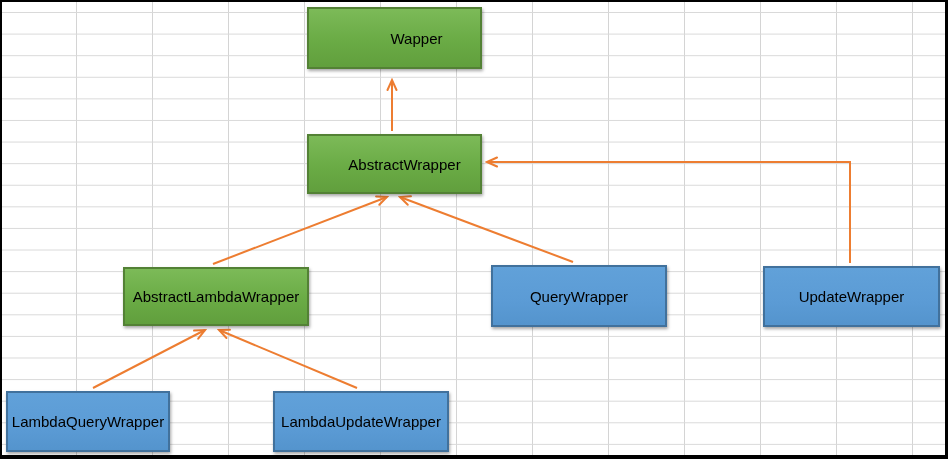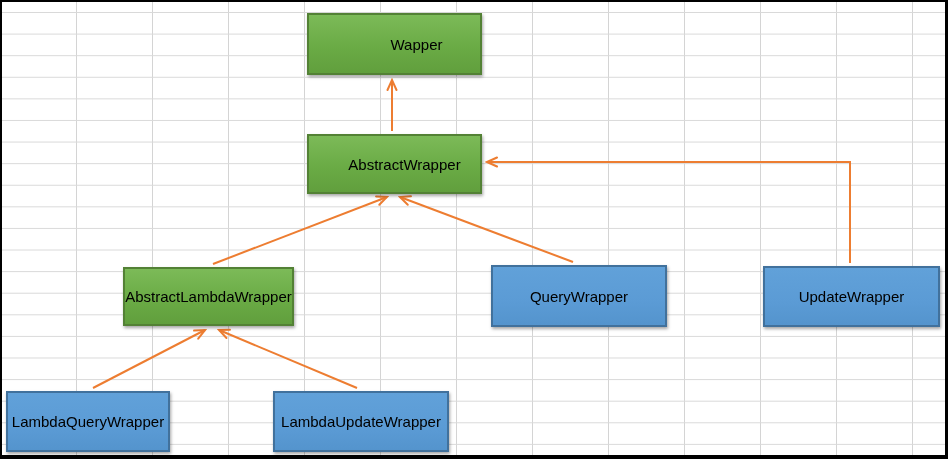--- a/index.html
+++ b/index.html
@@ -46,23 +46,23 @@
   }
   .node.green {
     background: linear-gradient(180deg, #7cba58 0%, #6aab45 55%, #619f3d 100%);
     border: 2px solid #538135;
   }
   .node.blue {
     background: linear-gradient(180deg, #61a1d9 0%, #5b9bd5 60%, #5494cd 100%);
     border: 2px solid #41719c;
   }
   .node .label { display: inline-block; }
-  #node-wapper                 { left: 305px; top: 11px;  width: 175px; height: 62px; padding-left: 44px; }
+  #node-wapper                 { left: 305px; top: 5px;  width: 175px; height: 62px; padding-left: 44px; }
   #node-abstract-wrapper       { left: 305px; top: 132px; width: 175px; height: 60px; padding-left: 20px; }
-  #node-abstract-lambda-wrapper{ left: 121px; top: 265px; width: 171px; height: 59px; }
+  #node-abstract-lambda-wrapper{ left: 121px; top: 265px; width: 186px; height: 59px; }
   #node-query-wrapper          { left: 489px; top: 263px; width: 176px; height: 62px; }
   #node-update-wrapper         { left: 761px; top: 264px; width: 177px; height: 61px; }
   #node-lambda-query-wrapper   { left: 4px;   top: 389px; width: 164px; height: 61px; }
   #node-lambda-update-wrapper  { left: 271px; top: 389px; width: 176px; height: 61px; }
 </style>
 </head>
 <body>
 
 <div class="canvas">
 

